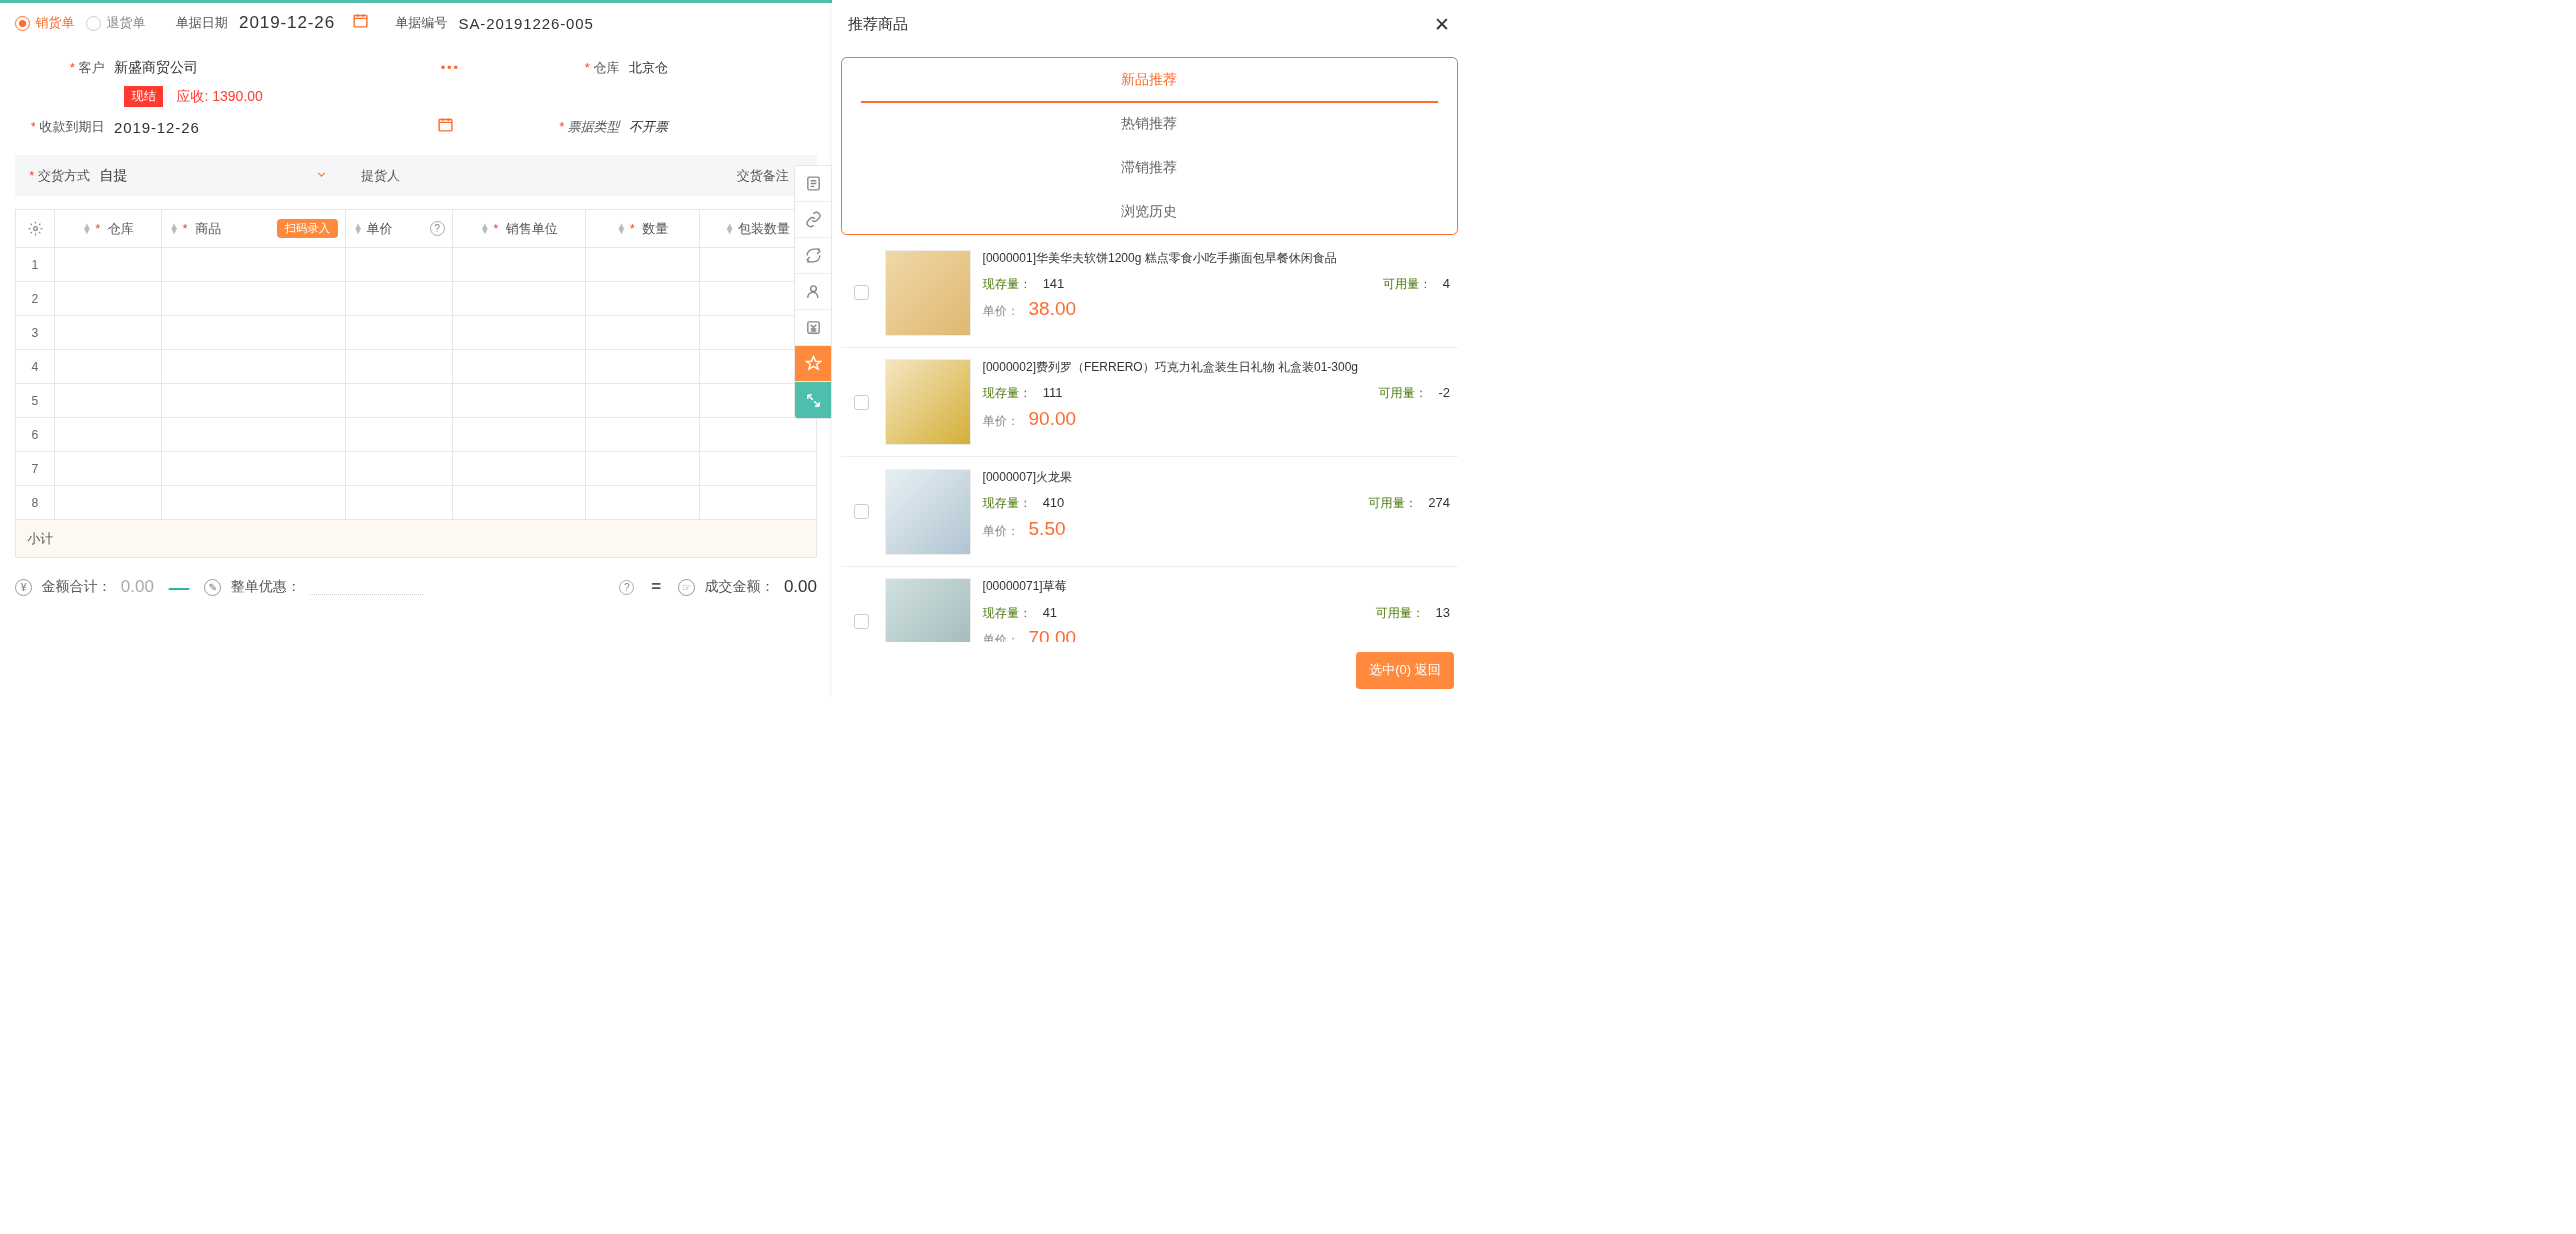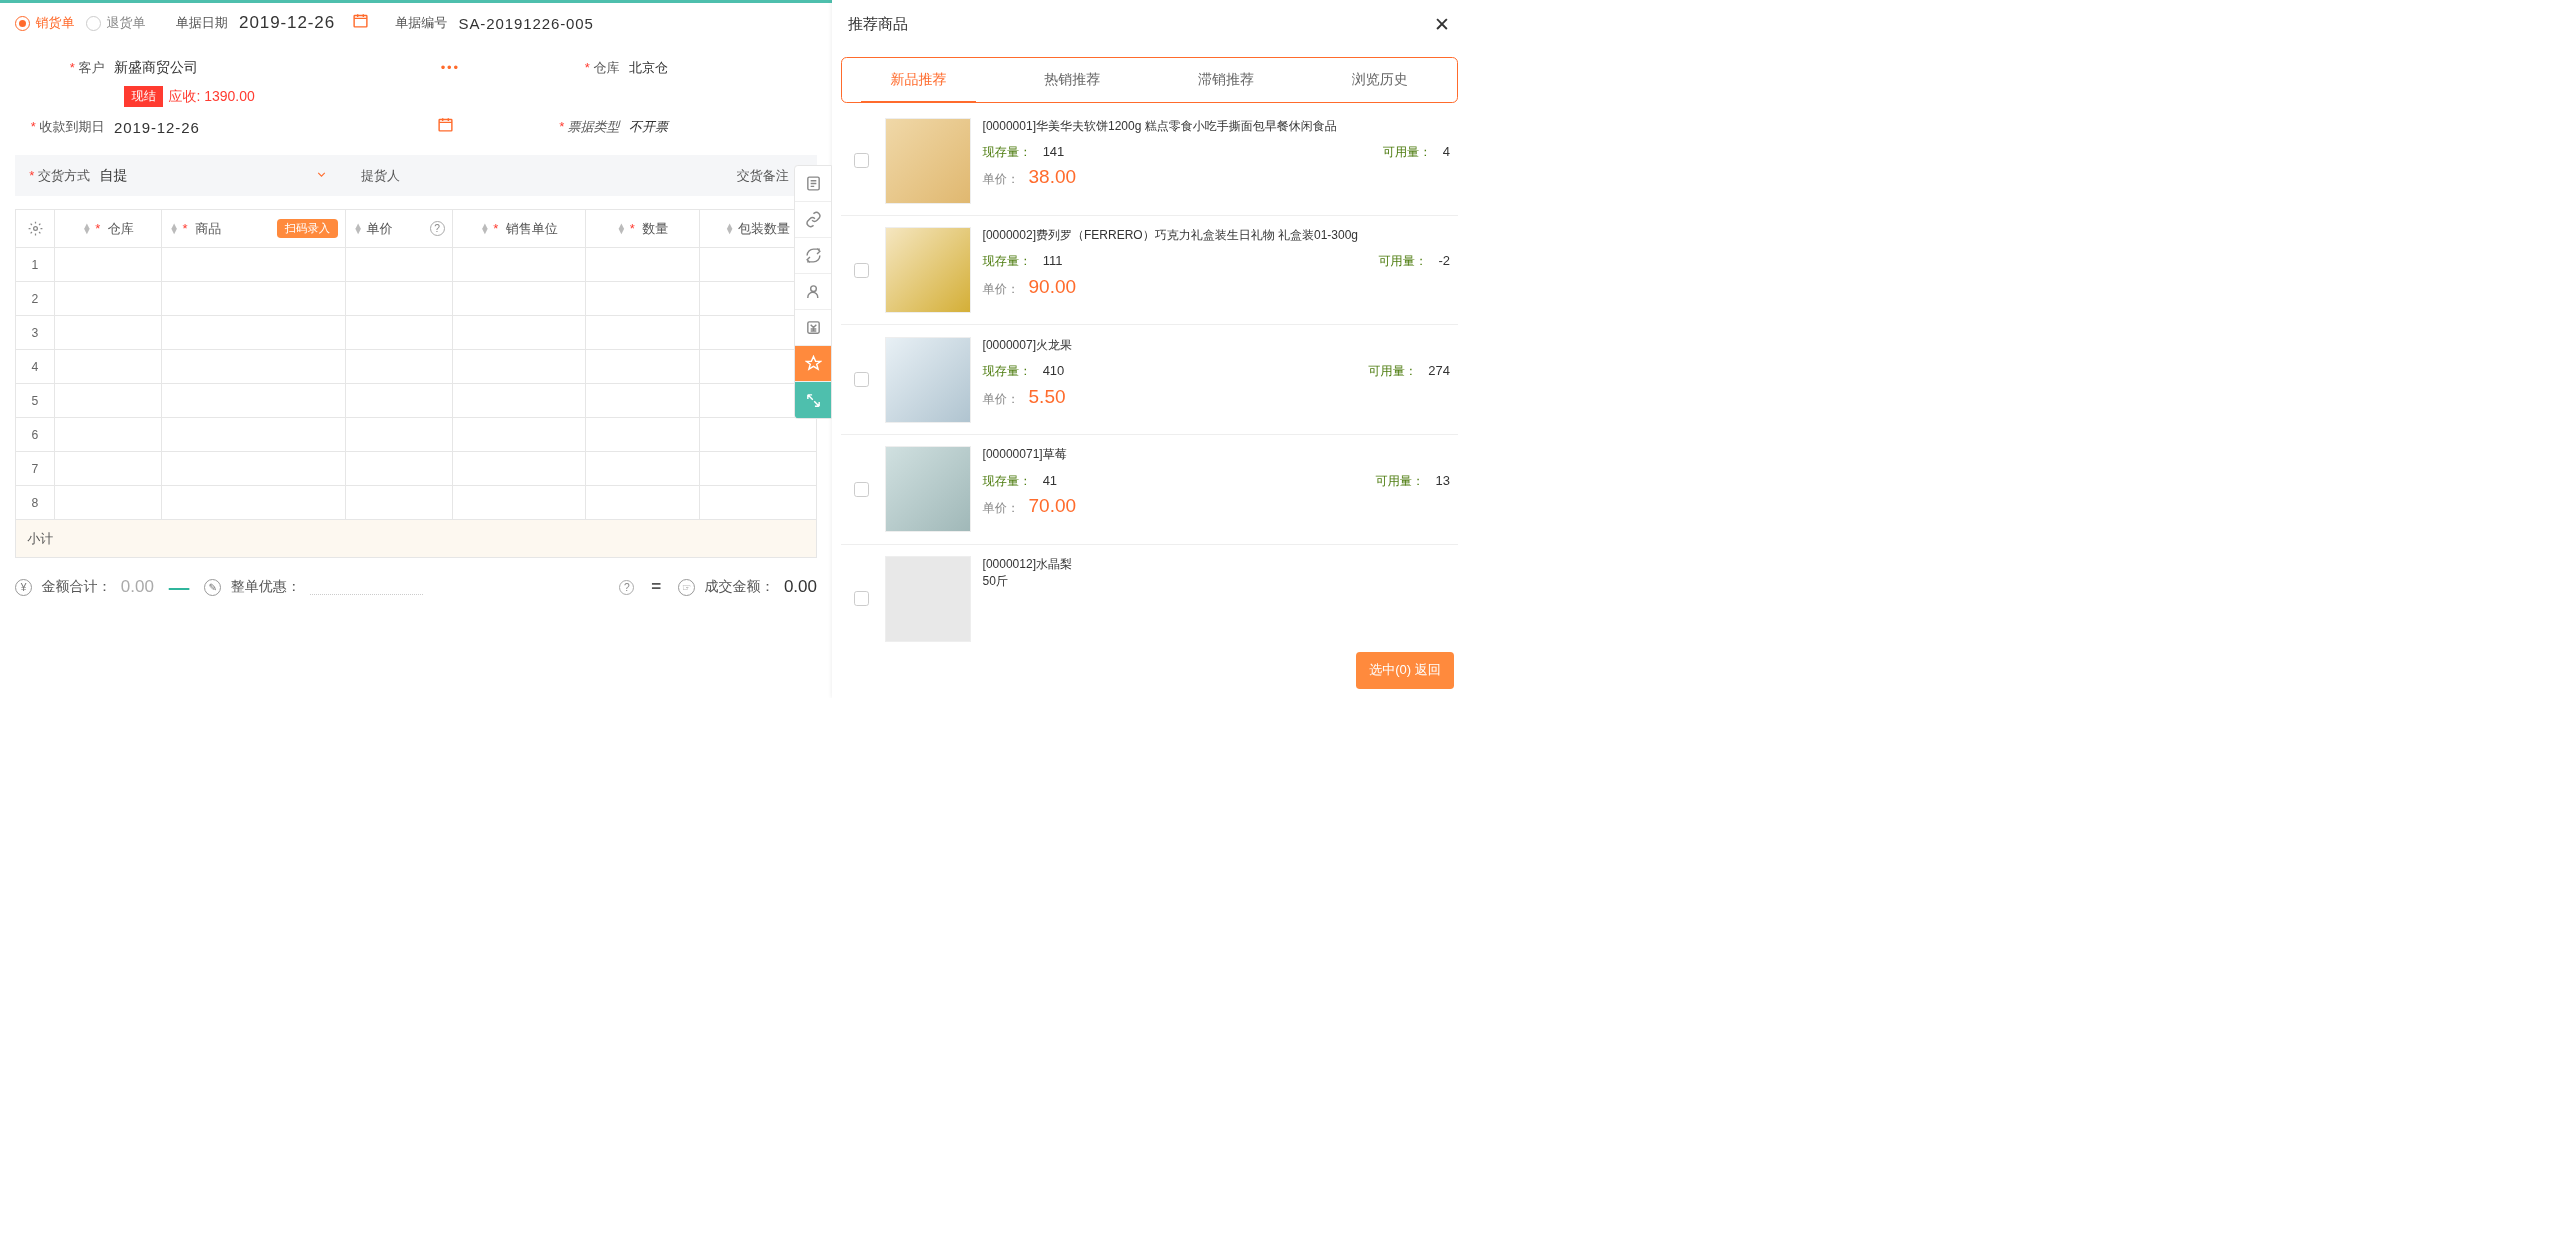--- a/index.html
+++ b/index.html
@@ -30,21 +30,21 @@
     .doc-no-label { margin-left: 9.4px; color: #555; }
     .doc-no-val { font-size: 15px; color: #333; letter-spacing: 0.9px; }
     .form-area { padding: 7.5px 0 0 0; }
     .form-row { display: flex; align-items: center; padding: 7.5px 15px; gap: 0; }
     .field-label { min-width: 99px; text-align: right; color: #555; padding-right: 9.4px; font-size: 13px; }
     .req { color: #ff3b30; margin-right: 3.8px; }
     .field-value { color: #333; min-width: 188px; }
     .customer-val { font-size: 14px; }
     .more-dots { color: #ff6b2c; margin-left: auto; letter-spacing: 1.9px; padding-right: 19px; }
     .pay-tag { background: #ff3b30; color: #fff; padding: 1.9px 7.5px; font-size: 12.2px; display: inline-block; text-align: right; }
-    .receivable { color: #ff3b30; font-size: 14px; margin-left: 5px; }
+    .receivable { color: #ff3b30; font-size: 14px; margin-left: 13px; }
     .field-date-val { font-size: 15px; letter-spacing: 0.9px; }
     .second-col { display: flex; align-items: center; }
     .second-col .field-label { min-width: 84px; }
     .delivery-bar {
       background: #f5f6f8; margin: 9.4px 15px 0 15px; display: flex;
       align-items: center; padding: 11.3px 9.4px; gap: 0;
     }
     .delivery-bar .field-label { text-align: right; min-width: 75px; }
     .delivery-select { display: flex; align-items: center; width: 244px; }
     .chevron-down { color: #ff6b2c; font-size: 13px; margin-left: auto; margin-right: 15px; }
@@ -88,21 +88,21 @@
       display: flex; flex-direction: column; border: 0.9px solid #e6e6e6; border-radius: 3.8px 0 0 3.8px; overflow: hidden;
       background: #fff;
     }
     .side-tool { width: 36px; height: 36px; display: flex; align-items: center; justify-content: center; border-bottom: 0.9px solid #eee; color: #888; cursor: pointer; }
     .side-tool.star { background: #ff8a3d; color: #fff; }
     .side-tool.expand { background: #4ebfad; color: #fff; border-bottom: none; }
     .rp-header { display: flex; align-items: center; padding: 13px 15px; }
     .rp-title { font-size: 15px; color: #333; font-weight: 500; }
     .rp-close { margin-left: auto; font-size: 19px; color: #333; cursor: pointer; }
     .rp-tabs {
-      display: flex; margin: 7.5px 7.5px 0 7.5px; border: 1.9px solid #ff6b2c; border-radius: 5.6px;
+      display: flex; margin: 7.5px 7.5px 0 7.5px; border: 1.9px solid #ff6b2c; border-radius: 5.6px; flex-direction: column;
     }
     .rp-tab { flex: 1; text-align: center; padding: 13px 0; color: #666; cursor: pointer; font-size: 14px; }
     .rp-tab.active { color: #ff6b2c; position: relative; }
     .rp-tab.active::after { content: ""; position: absolute; left: 19px; right: 19px; bottom: -1.9px; height: 2.8px; background: #ff6b2c; }
     .rp-list { flex: 1; overflow: auto; padding: 3.8px 7.5px 0 7.5px; }
     .prod-item {
       display: flex; padding: 11.3px 7.5px; border-bottom: 0.9px solid #eee; gap: 11.3px;
     }
     .prod-check { width: 26px; display: flex; align-items: center; justify-content: center; }
     .checkbox { width: 15px; height: 15px; border: 0.9px solid #ccc; border-radius: 2.8px; }

